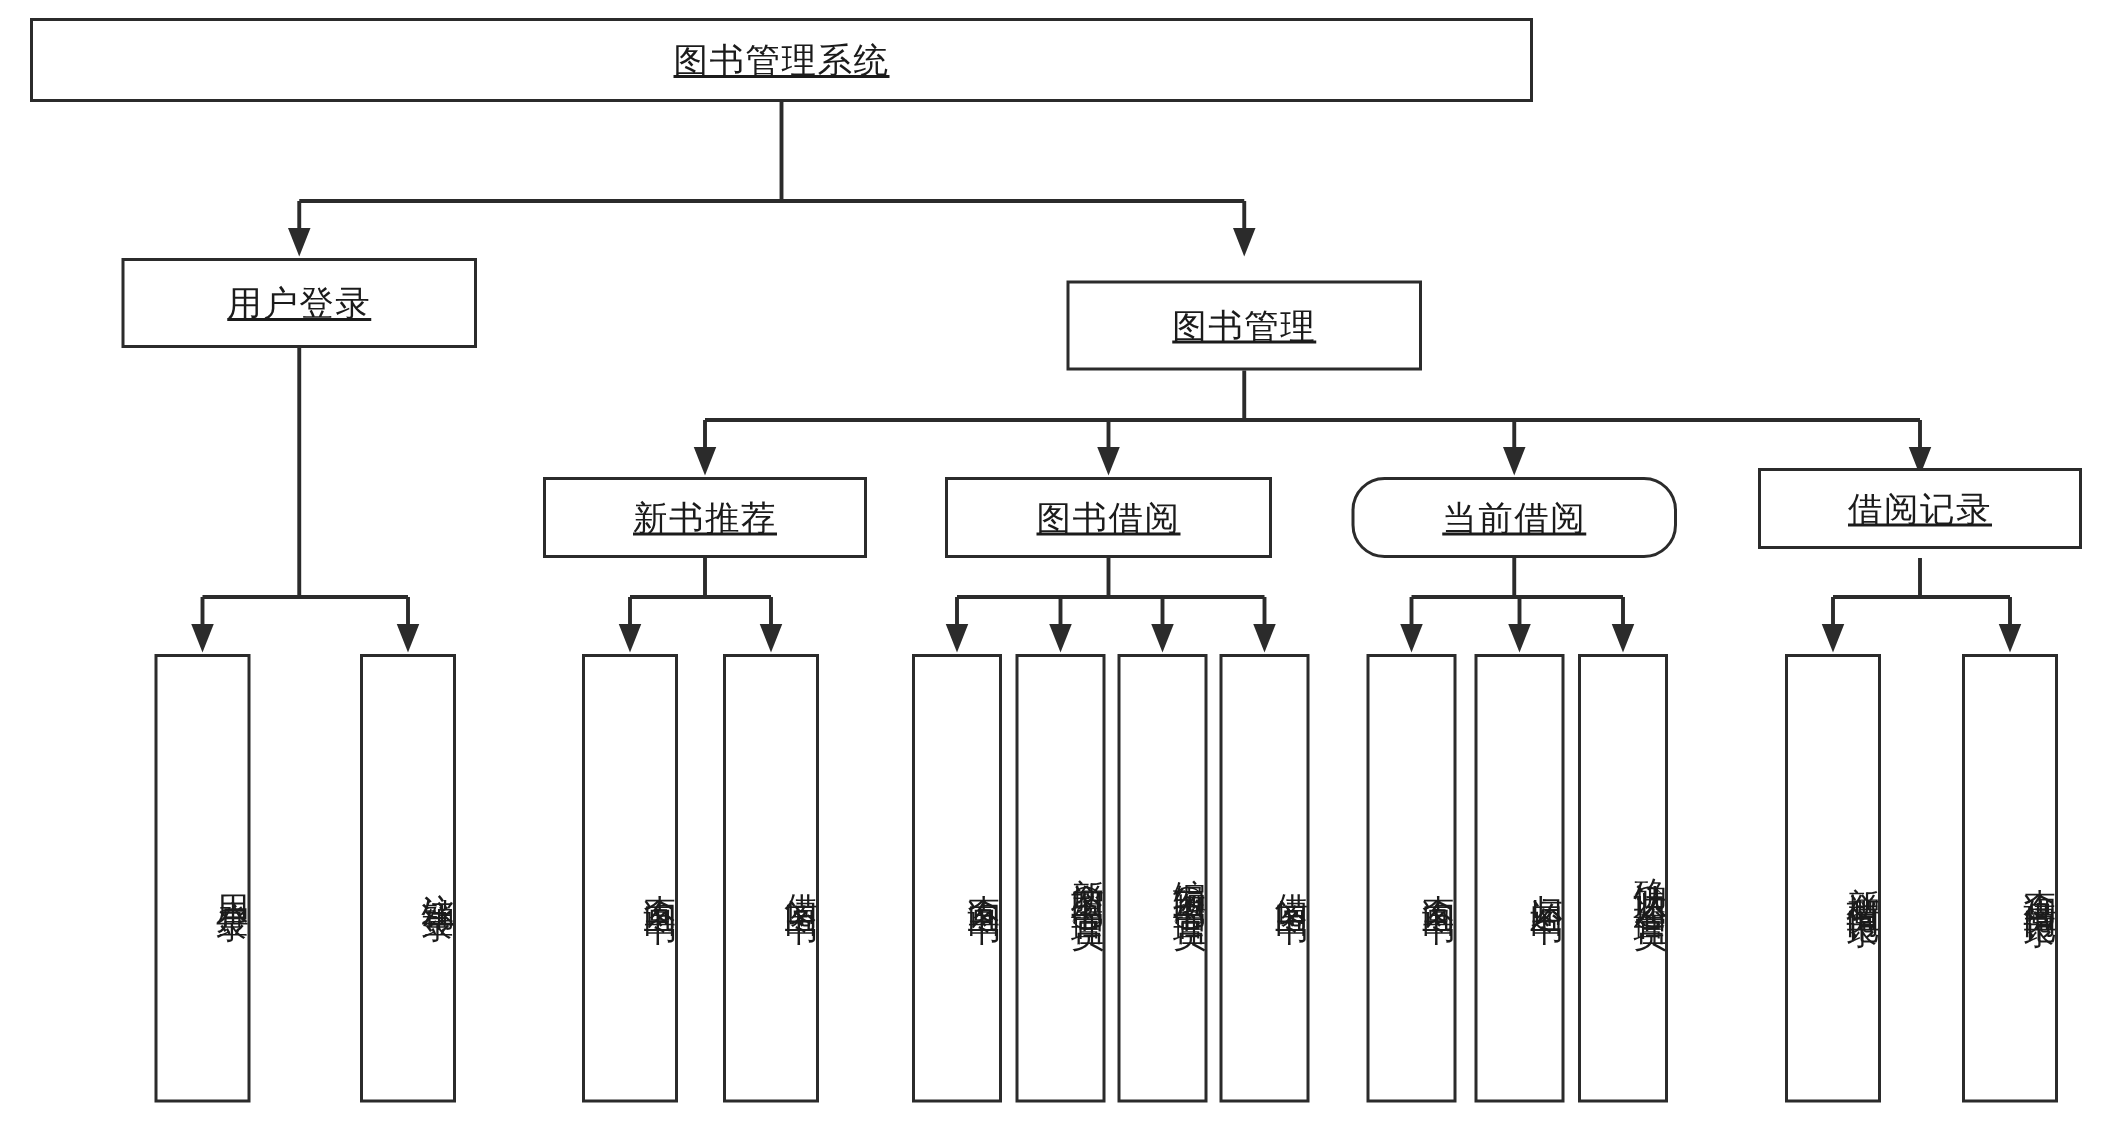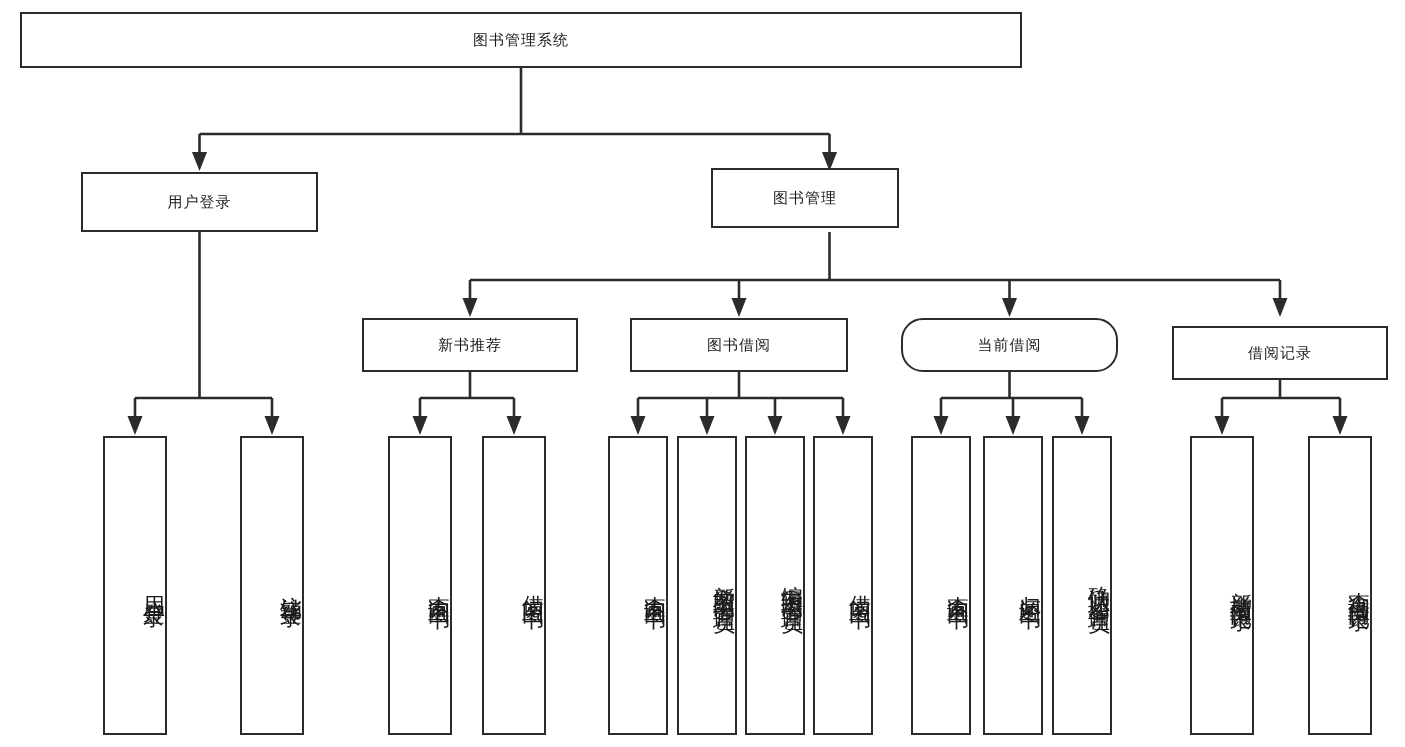--- a/index.html
+++ b/index.html
@@ -12,22 +12,23 @@
   .node{
     position:absolute;
     box-sizing:border-box;
     background:#ffffff;
     border:2.5px solid #2b2b2b;
     display:flex;align-items:center;justify-content:center;
     color:#1b1b1b;
   }
   .node.horiz{
     writing-mode:horizontal-tb;
-    font-size:15px;
+    font-size:23px;
     letter-spacing:1px;
+    text-decoration:underline;
   }
   .node.vert{
     writing-mode:vertical-rl;
     text-orientation:upright;
     font-size:22px;
     letter-spacing:4px;
     padding:10px 0;
     align-items:flex-start;
     justify-content:center;
     line-height:1;
@@ -110,33 +111,33 @@
       <line x1="1340" y1="398" x2="1340" y2="418"></line>
       <polygon points="1332.5,416 1347.5,416 1340,435"></polygon>
     </svg>
   <div id="node-layer">
       <div class="node horiz" style="left: 20px; top: 12px; width: 1002px; height: 56px;">
         <span class="node-label">图书管理系统</span>
       </div>
       <div class="node horiz" style="left: 81px; top: 172px; width: 237px; height: 60px;">
         <span class="node-label">用户登录</span>
       </div>
-      <div class="node horiz" style="left: 711px; top: 168px; width: 188px; height: 60px;">
+      <div class="node horiz" style="left: 711px; top: 187px; width: 237px; height: 60px;">
         <span class="node-label">图书管理</span>
       </div>
       <div class="node horiz" style="left: 362px; top: 318px; width: 216px; height: 54px;">
         <span class="node-label">新书推荐</span>
       </div>
       <div class="node horiz" style="left: 630px; top: 318px; width: 218px; height: 54px;">
         <span class="node-label">图书借阅</span>
       </div>
       <div class="node horiz" style="left: 901px; top: 318px; width: 217px; height: 54px; border-radius: 22px;">
         <span class="node-label">当前借阅</span>
       </div>
-      <div class="node horiz" style="left: 1172px; top: 326px; width: 216px; height: 54px;">
+      <div class="node horiz" style="left: 1172px; top: 312px; width: 216px; height: 54px;">
         <span class="node-label">借阅记录</span>
       </div>
       <div class="node vert" style="left: 103px; top: 436px; width: 64px; height: 299px;">
         <span class="node-label">用户登录</span>
       </div>
       <div class="node vert" style="left: 240px; top: 436px; width: 64px; height: 299px;">
         <span class="node-label">注销登录</span>
       </div>
       <div class="node vert" style="left: 388px; top: 436px; width: 64px; height: 299px;">
         <span class="node-label">查询图书</span>

